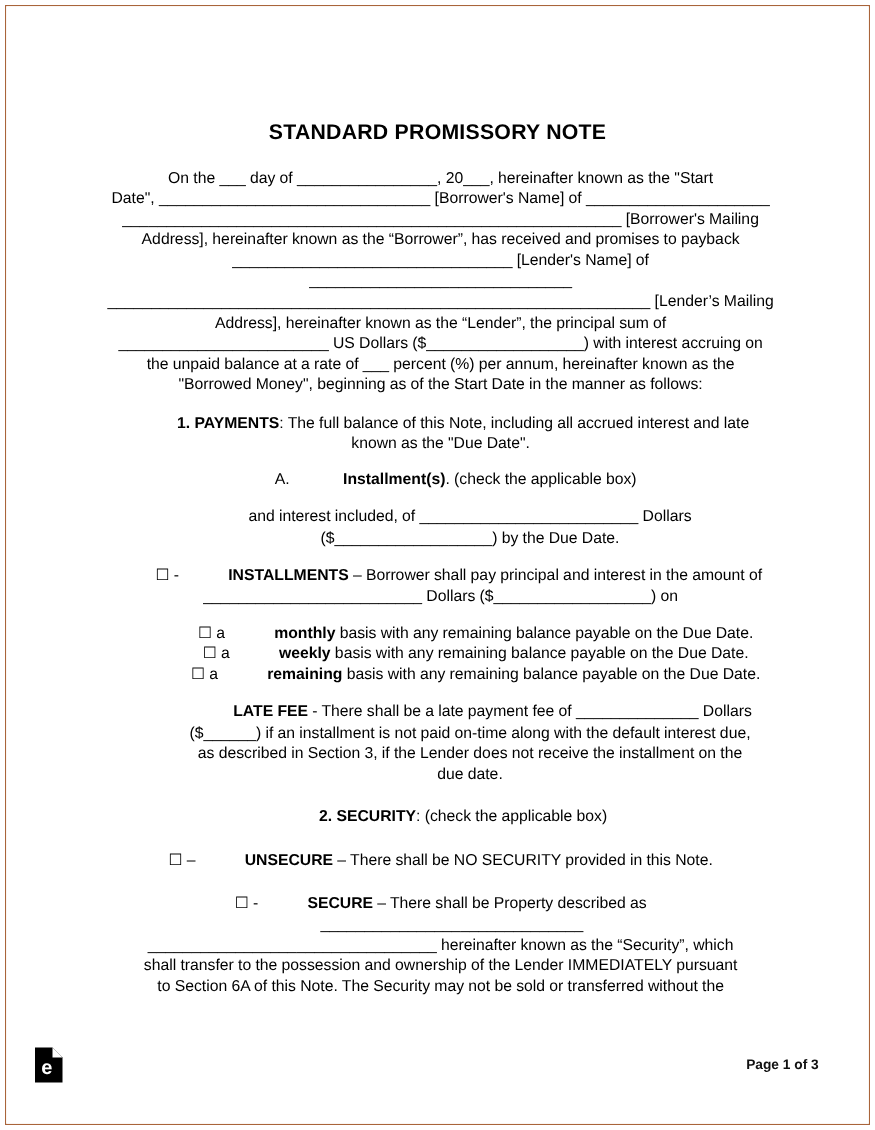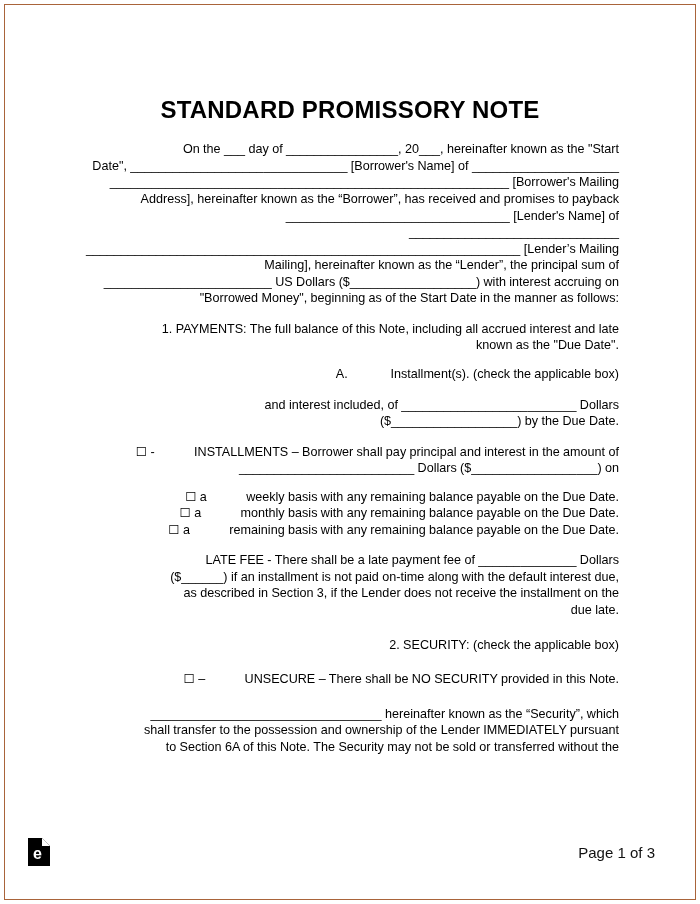--- a/index.html
+++ b/index.html
@@ -38,48 +38,48 @@
     box-sizing: border-box;
     position: absolute;
     left: 0; top: 0; right: 0; bottom: 0;
     background: #ffffff;
     padding: 0 18px;
   }
 
   
   .doc-title {
     text-align: center;
-    font-size: 24px;
+    font-size: 17px;
     font-weight: bold;
     letter-spacing: 0.2px;
     margin: 0;
     padding-top: 92px;
     line-height: 1.1;
     color: #000;
   }
 
   
   .body-block {
     padding-left: 63px;
     padding-right: 58px;
   }
 
   p.para {
     font-size: 12.6px;
     line-height: 16.55px;
     margin: 0;
-    text-align: right;
+    text-align: center;
     word-spacing: -0.1px;
   }
 
   .spacer-14 { height: 14px; }
   .spacer-12 { height: 12px; }
   .spacer-18 { height: 18px; }
 
-  b, strong { font-weight: normal; margin-left: 36px; }
+  b, strong { font-weight: bold; margin-left: 36px; }
 
   
   .lvl-a {
     padding-left: 24px;
   }
   .lvl-box {
     padding-left: 47px;
     text-indent: -18px;
   }
   .lvl-box-cont {
@@ -115,23 +115,24 @@
     display: flex;
     align-items: center;
     justify-content: space-between;
   }
   .logo-wrap {
     width: 24px;
     height: 30px;
     display: block;
   }
   .page-num {
-    font-size: 15px;
+    font-size: 11px;
     color: #111;
     padding-right: 18px;
+    font-weight: bold;
   }
 </style>
 </head>
 <body>
 
 <div class="page-frame">
   <div class="page-border">
     <div class="page-inner">
 
       <h1 class="doc-title">STANDARD PROMISSORY NOTE</h1>
@@ -140,22 +141,23 @@
 
       <div class="body-block">
 
         <div>
           <p class="para">On the ___ day of ________________, 20___, hereinafter known as the "Start</p>
           <p class="para">Date", _______________________________ [Borrower's Name] of _____________________</p>
           <p class="para">_________________________________________________________ [Borrower's Mailing</p>
           <p class="para">Address], hereinafter known as the “Borrower”, has received and promises to payback</p>
           <p class="para">________________________________ [Lender's Name] of ______________________________</p>
           <p class="para">______________________________________________________________ [Lender’s Mailing</p>
-          <p class="para">Mailing], hereinafter known as the “Lender”, the principal sum of</p>
+          <p class="para">Address], hereinafter known as the “Lender”, the principal sum of</p>
           <p class="para">________________________ US Dollars ($__________________) with interest accruing on</p>
+          <p class="para">the unpaid balance at a rate of ___ percent (%) per annum, hereinafter known as the</p>
           <p class="para">"Borrowed Money", beginning as of the Start Date in the manner as follows:</p>
         </div>
 
         <div class="spacer-14"></div>
 
         <div>
           <p class="para"><b>1. PAYMENTS</b><span>: The full balance of this Note, including all accrued interest and late</span></p>
           <p class="para">known as the "Due Date".</p>
 
           <div class="spacer-12"></div>
@@ -171,48 +173,49 @@
         </div>
 
         <div class="spacer-14"></div>
 
         <div>
           <p class="para lvl-box"><span class="cb">☐</span><span> - </span><b>INSTALLMENTS</b><span> – Borrower shall pay principal and interest in the amount of</span></p>
           <p class="para lvl-box-cont" style="padding-left:0;">_________________________ Dollars ($__________________) on</p>
 
           <div class="spacer-12"></div>
 
+          <p class="para lvl-sub"><span class="cb">☐</span>&nbsp;<span>a </span><b>monthly</b><span> basis with any remaining balance payable on the Due Date.</span></p>
+
           <p class="para lvl-sub"><span class="cb">☐</span>&nbsp;<span>a </span><b>weekly</b><span> basis with any remaining balance payable on the Due Date.</span></p>
-
-          <p class="para lvl-sub"><span class="cb">☐</span>&nbsp;<span>a </span><b>monthly</b><span> basis with any remaining balance payable on the Due Date.</span></p>
 
           <p class="para lvl-sub"><span class="cb">☐</span>&nbsp;<span>a </span><b>remaining</b><span> basis with any remaining balance payable on the Due Date.</span></p>
         </div>
 
         <div class="spacer-14"></div>
 
         <div>
           <p class="para lvl-late"><b>LATE FEE</b><span> - There shall be a late payment fee of ______________ Dollars</span></p>
           <p class="para lvl-late">($______) if an installment is not paid on-time along with the default interest due,</p>
           <p class="para lvl-late">as described in Section 3, if the Lender does not receive the installment on the</p>
-          <p class="para lvl-late">due late.</p>
+          <p class="para lvl-late">due date.</p>
         </div>
 
         <div class="spacer-18"></div>
 
         <div>
           <p class="para"><b>2. SECURITY</b><span>: (check the applicable box)</span></p>
 
           <div class="spacer-18"></div>
 
           <p class="para lvl-sec"><span class="cb">☐</span><span>  –  </span><b>UNSECURE</b><span> – There shall be NO SECURITY provided in this Note.</span></p>
 
           <div class="spacer-18"></div>
 
           <div>
+            <p class="para lvl-sec"><span class="cb">☐</span><span> - </span><b>SECURE</b><span> – There shall be Property described as ______________________________</span></p>
             <p class="para">_________________________________ hereinafter known as the “Security”, which</p>
             <p class="para">shall transfer to the possession and ownership of the Lender IMMEDIATELY pursuant</p>
             <p class="para">to Section 6A of this Note. The Security may not be sold or transferred without the</p>
           </div>
         </div>
 
       </div>
 
       <div class="footer">
         <span class="logo-wrap">

